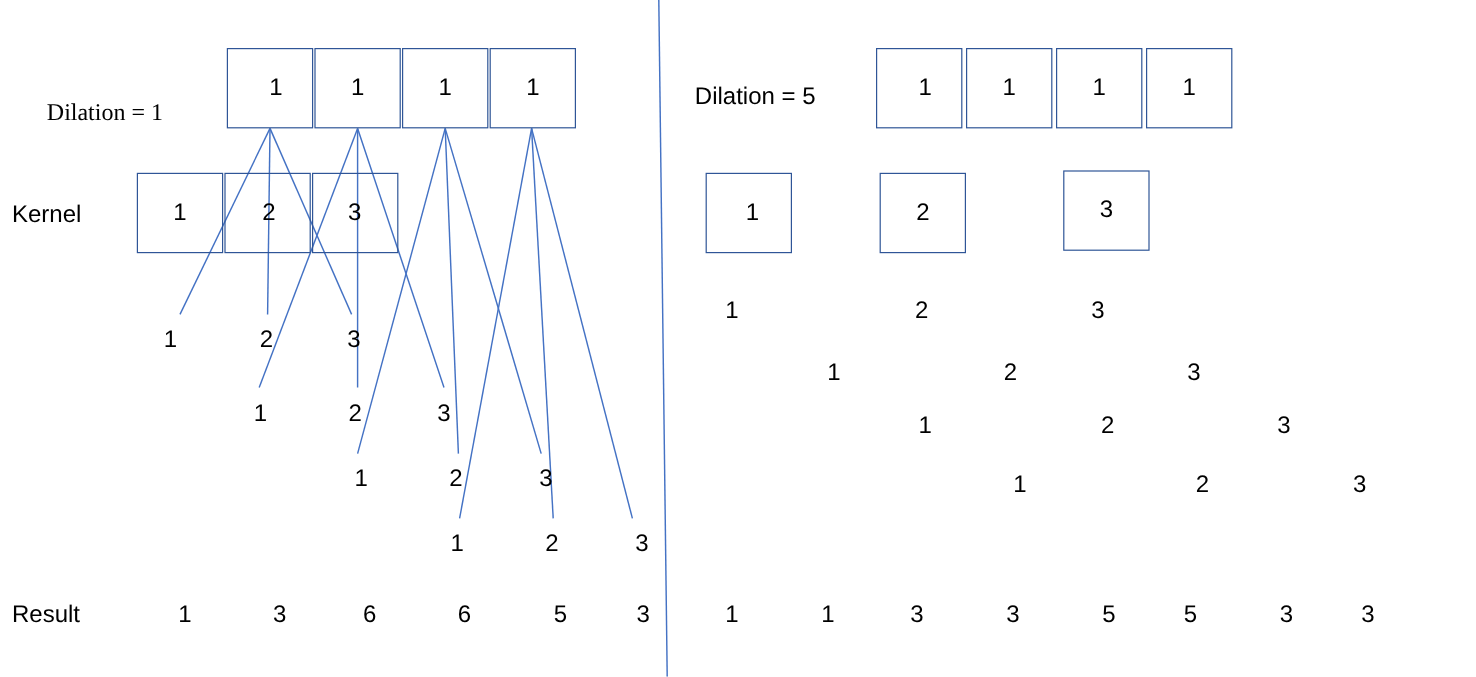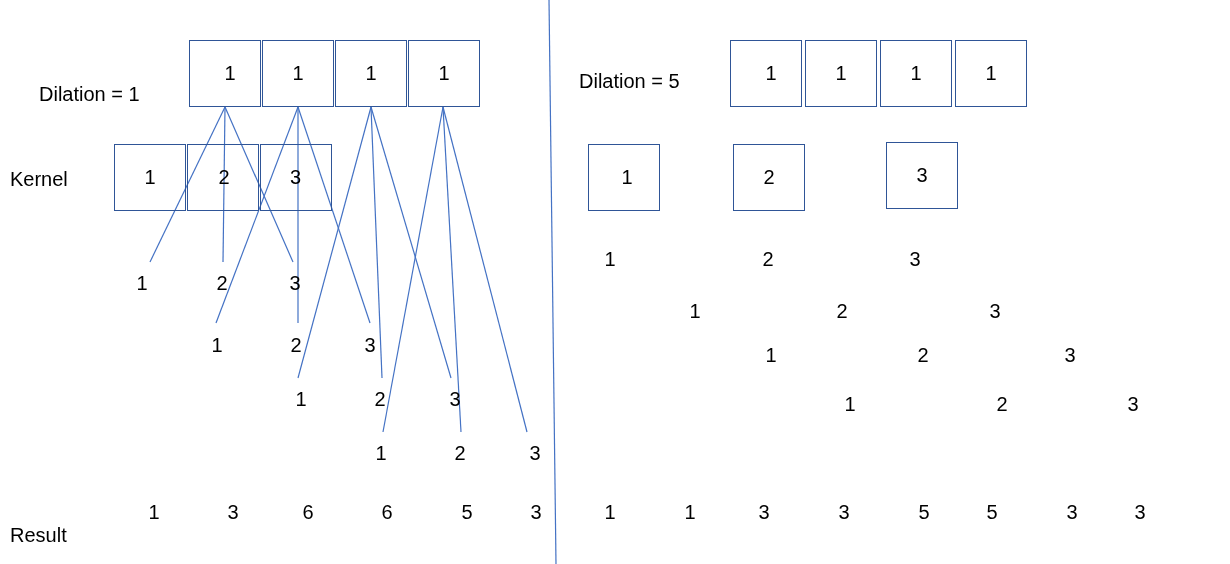--- a/index.html
+++ b/index.html
@@ -25,23 +25,23 @@
     <line x1="371" y1="107" x2="298" y2="378"></line>
     <line x1="371" y1="107" x2="382" y2="378"></line>
     <line x1="371" y1="107" x2="451" y2="378"></line>
     <line x1="443" y1="107" x2="383" y2="432"></line>
     <line x1="443" y1="107" x2="461" y2="432"></line>
     <line x1="443" y1="107" x2="527" y2="432"></line>
     <line x1="549" y1="0" x2="556" y2="564"></line>
   </g>
 </svg>
 
-<div class="lbl" style="left:39px; top:82px;">Dilation = 1</div>
+<div class="lbl" style="left:39px; top:82px;font-family:Liberation Serif, serif;">Dilation = 1</div>
 <div class="lbl" style="left:10px; top:167px;">Kernel</div>
-<div class="lbl" style="left:10px; top:500px;margin-top:23px;">Result</div>
+<div class="lbl" style="left:10px; top:500px;">Result</div>
 
 <div class="box" style="left:189px; top:40px; width:72px; height:67px;">
     <span style="margin-left:10px">1</span>
   </div>
 <div class="box" style="left:262px; top:40px; width:72px; height:67px;">
     <span>1</span>
   </div>
 <div class="box" style="left:335px; top:40px; width:72px; height:67px;">
     <span>1</span>
   </div>

